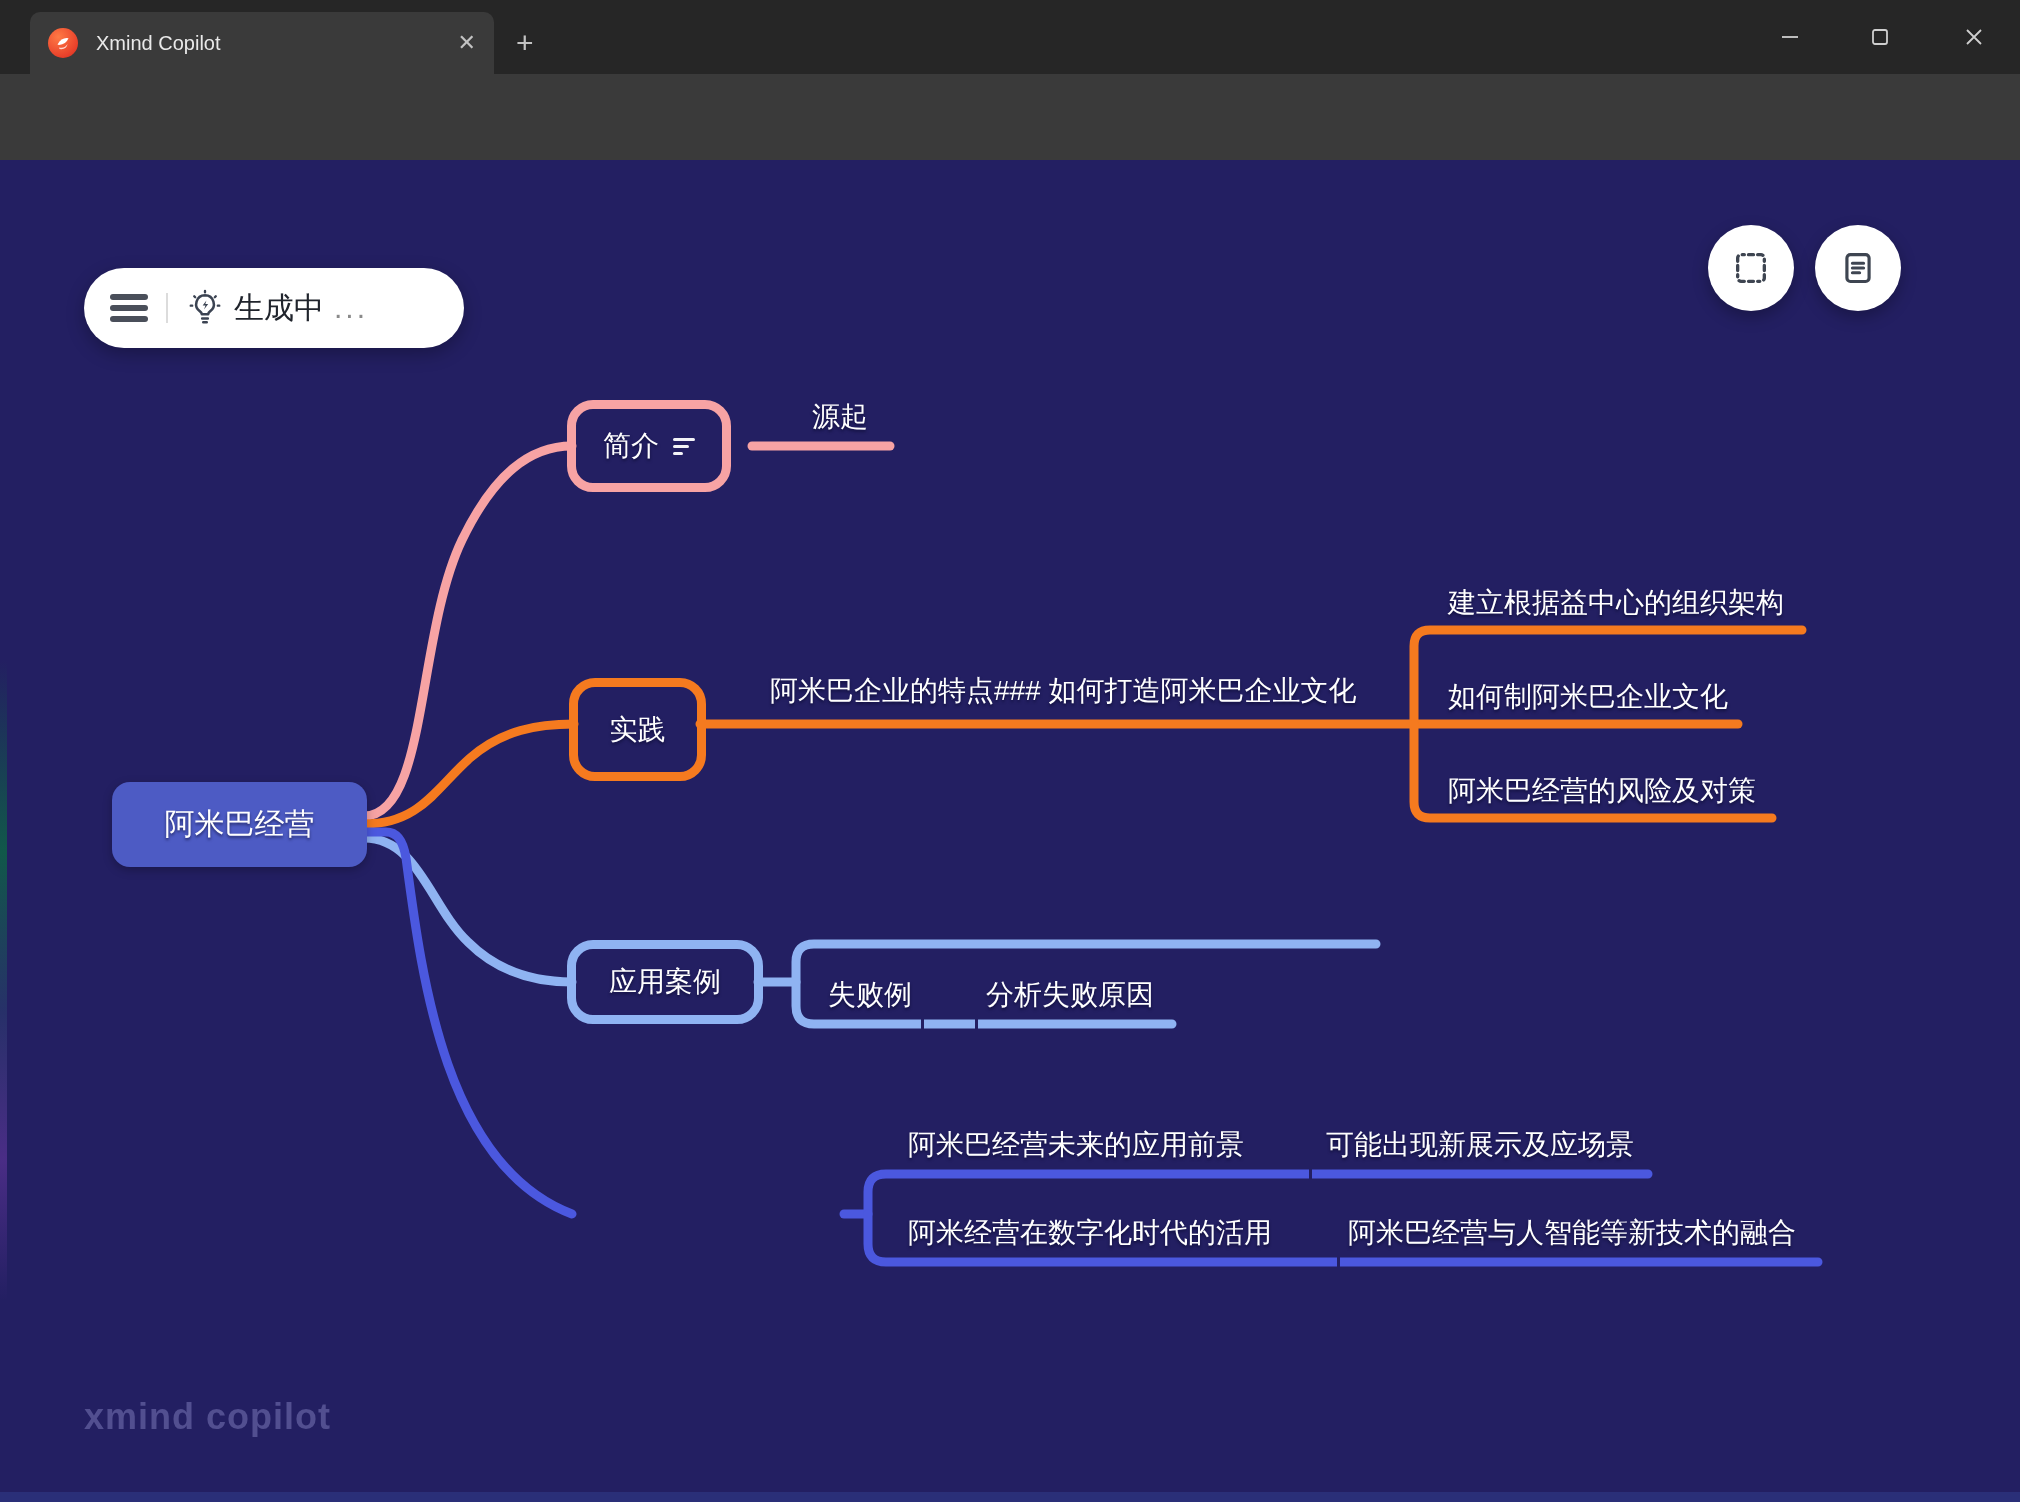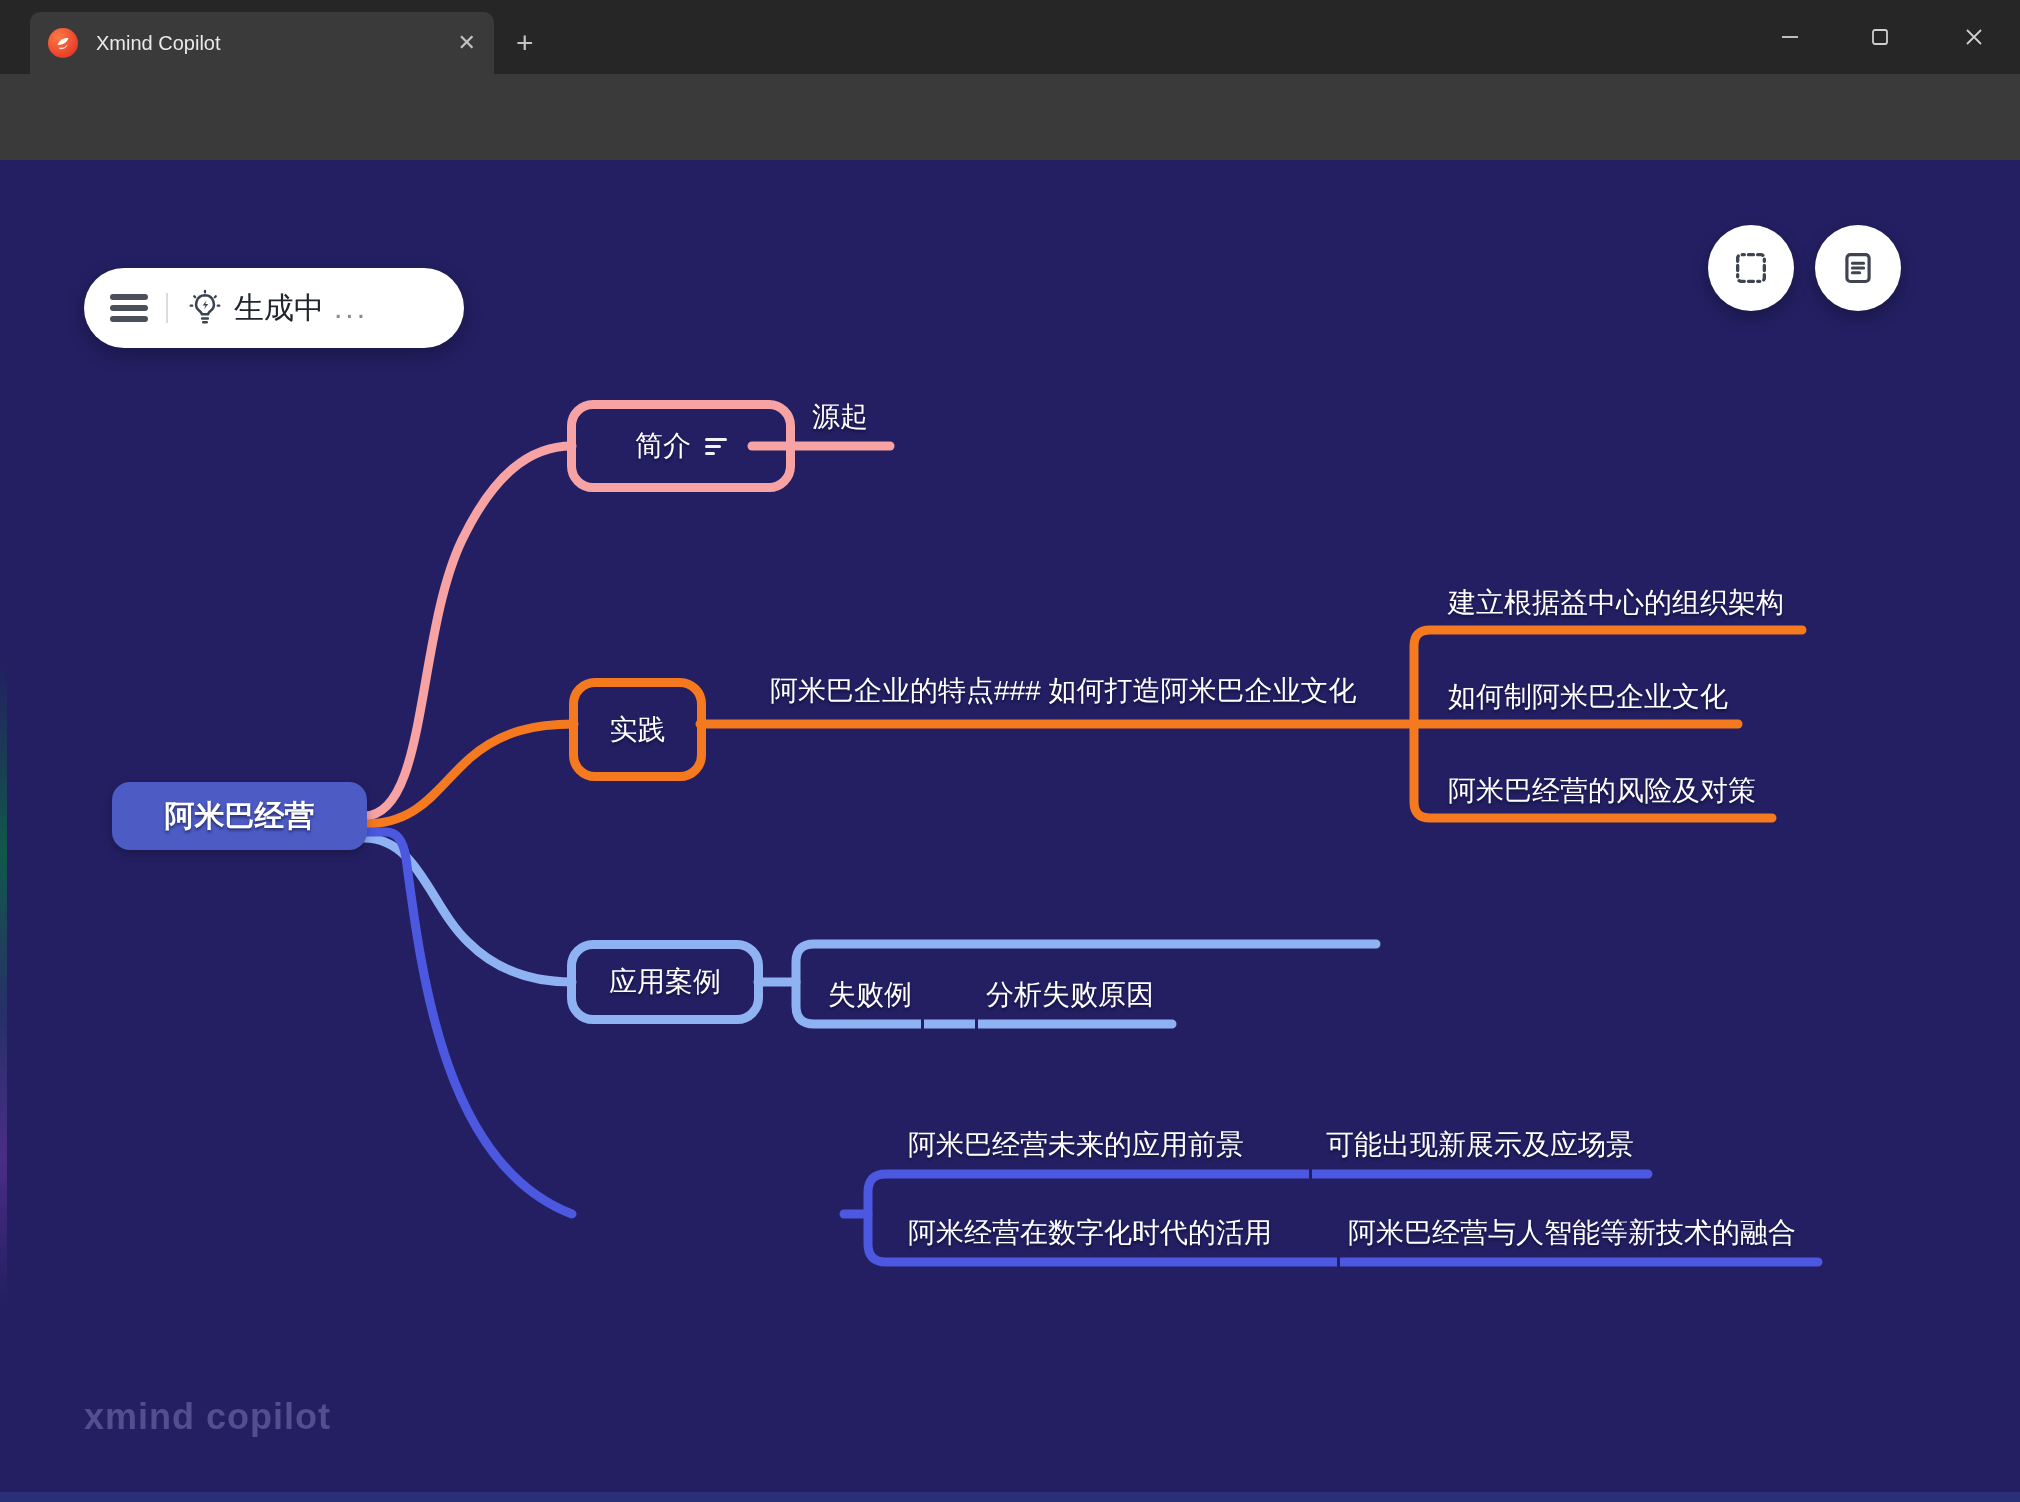--- a/index.html
+++ b/index.html
@@ -198,25 +198,25 @@
       </g>
 
       <g fill="#231f62">
         <rect x="921" y="1018" width="3" height="12"></rect>
           <rect x="975" y="1018" width="3" height="12"></rect>
         <rect x="1309" y="1168" width="3" height="12"></rect>
           <rect x="1337" y="1256" width="3" height="12"></rect>
       </g>
     </svg>
 
-    <div class="node root" style="left:112px;top:622px;width:255px;height:68px;font-weight:bold;">
+    <div class="node root" style="left:112px;top:622px;width:255px;height:85px;">
       <span>阿米巴经营</span>
     </div>
 
-    <div class="node outlined" style="left:567px;top:240px;width:228px;height:92px;border:9px solid #f7a3a4;font-size:28px;">
+    <div class="node outlined" style="left:567px;top:240px;width:164px;height:92px;border:9px solid #f7a3a4;font-size:28px;">
       <span>简介</span>
       <span class="note-ic">
           <i style="width:22px"></i>
           <i style="width:16px"></i>
           <i style="width:10px"></i>
         </span>
     </div>
     <div class="maptext" style="left:812px;top:238px;">
         <span>源起</span>
       </div>

